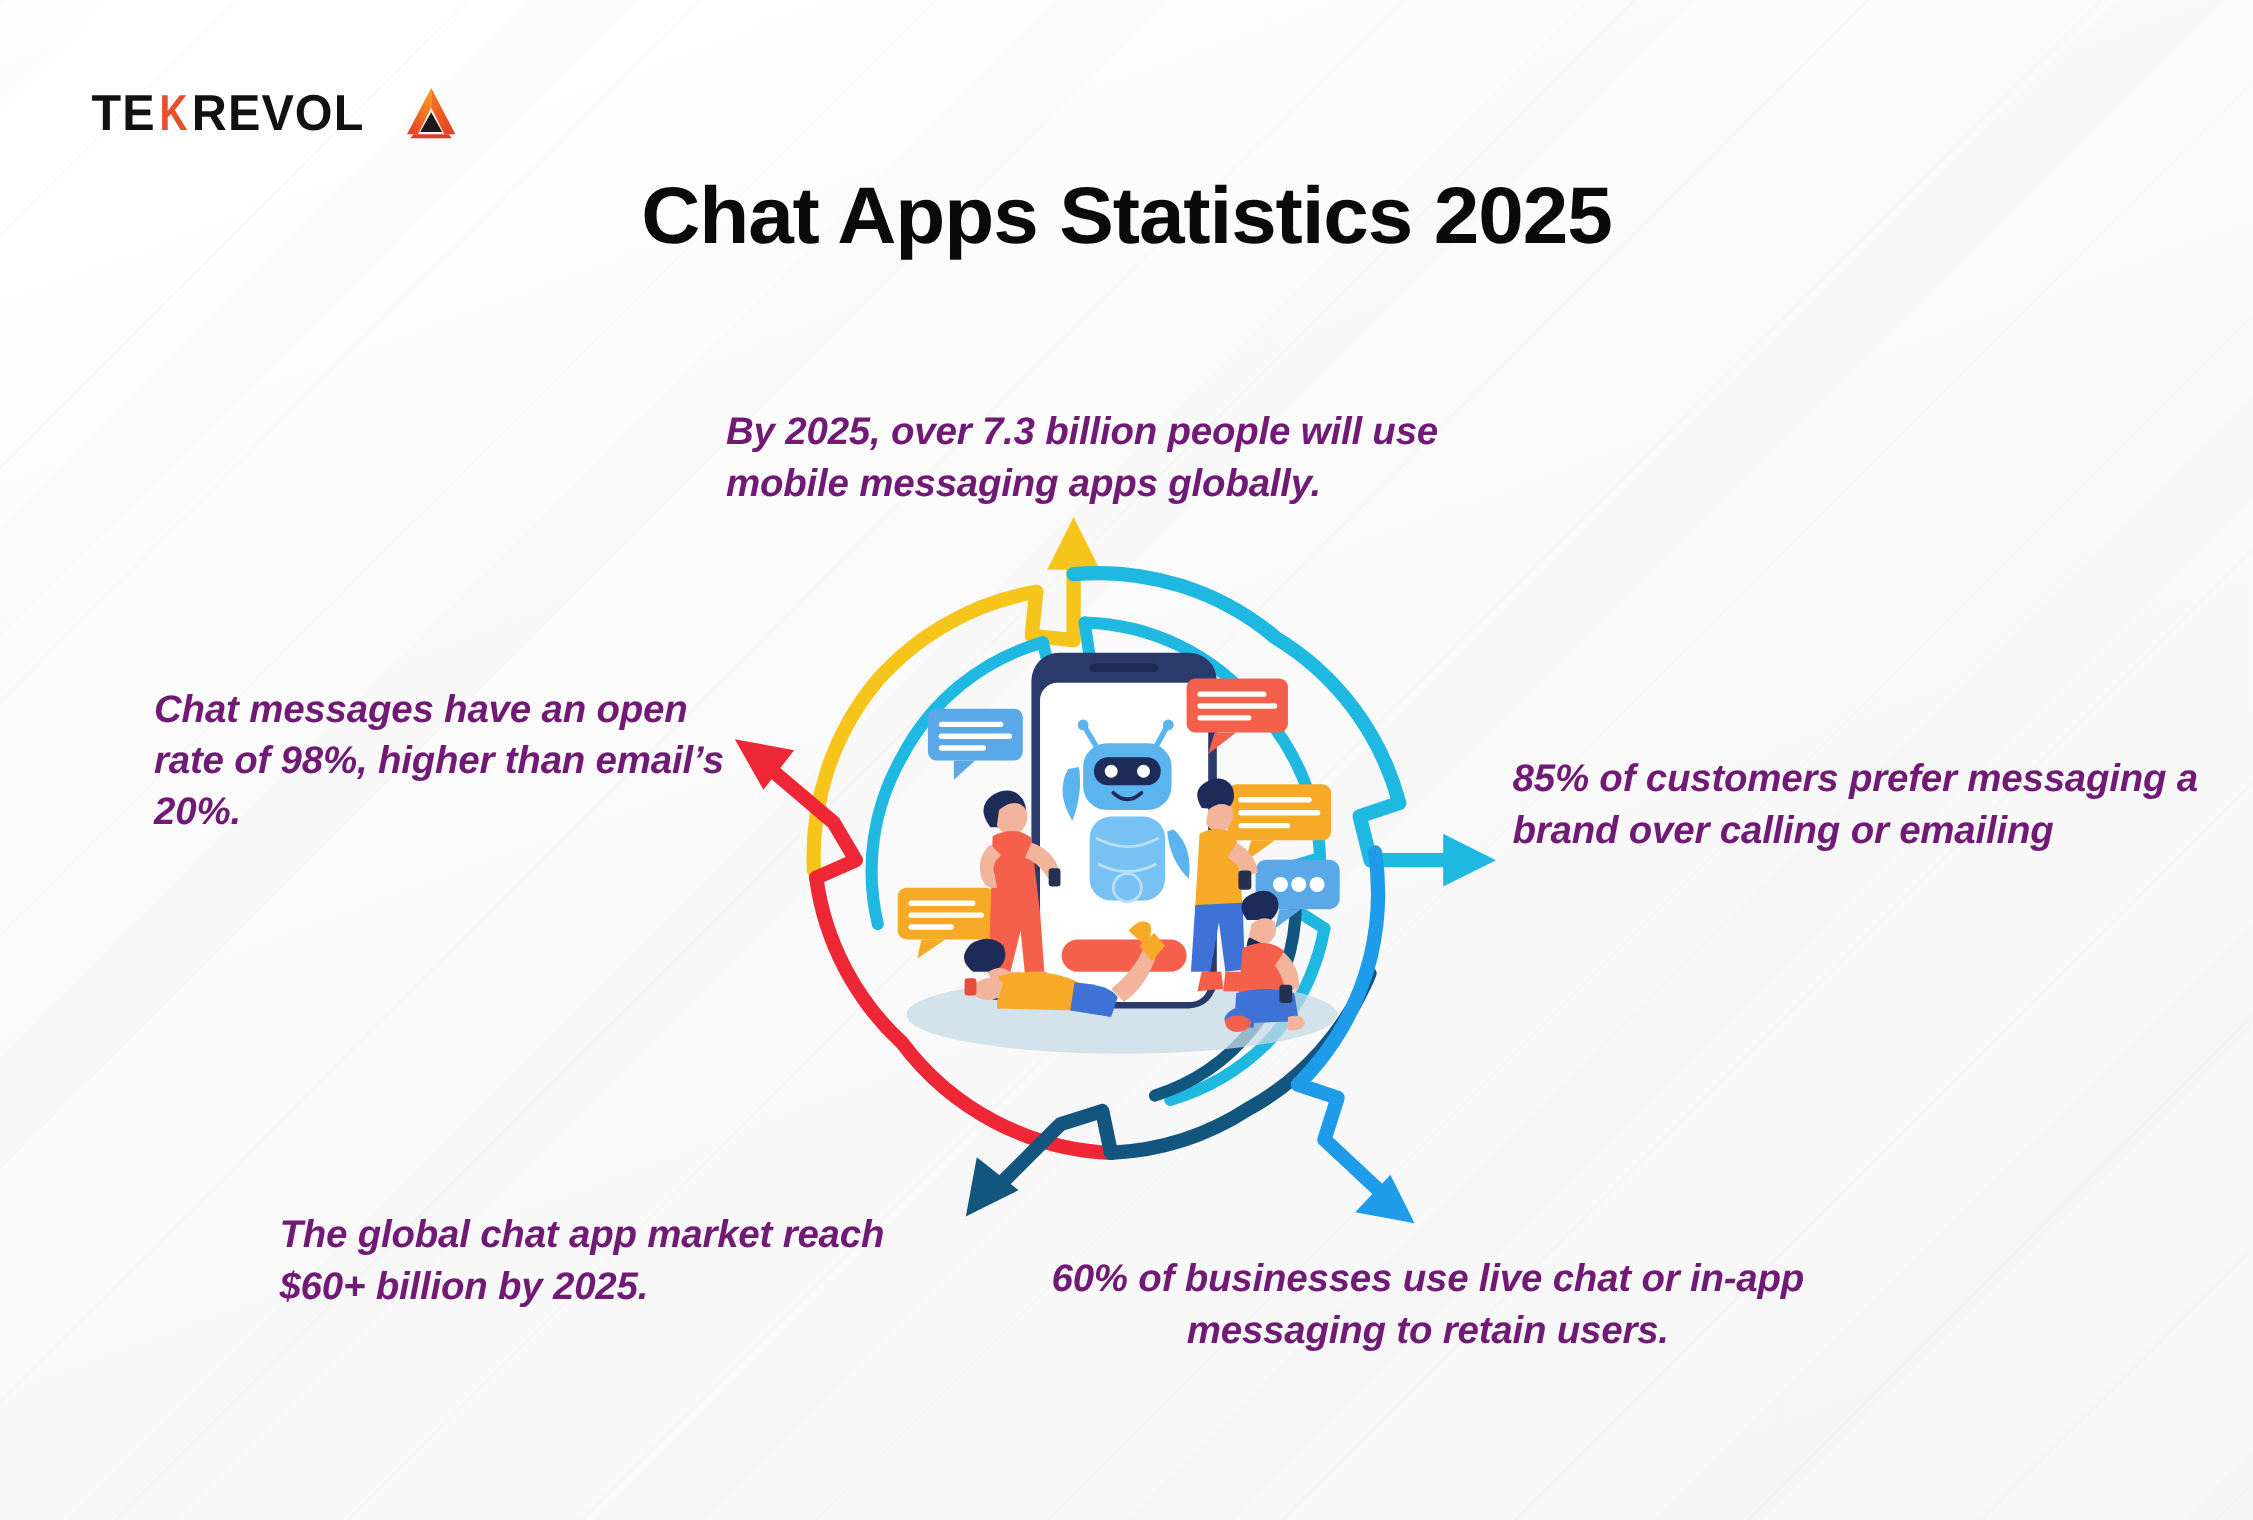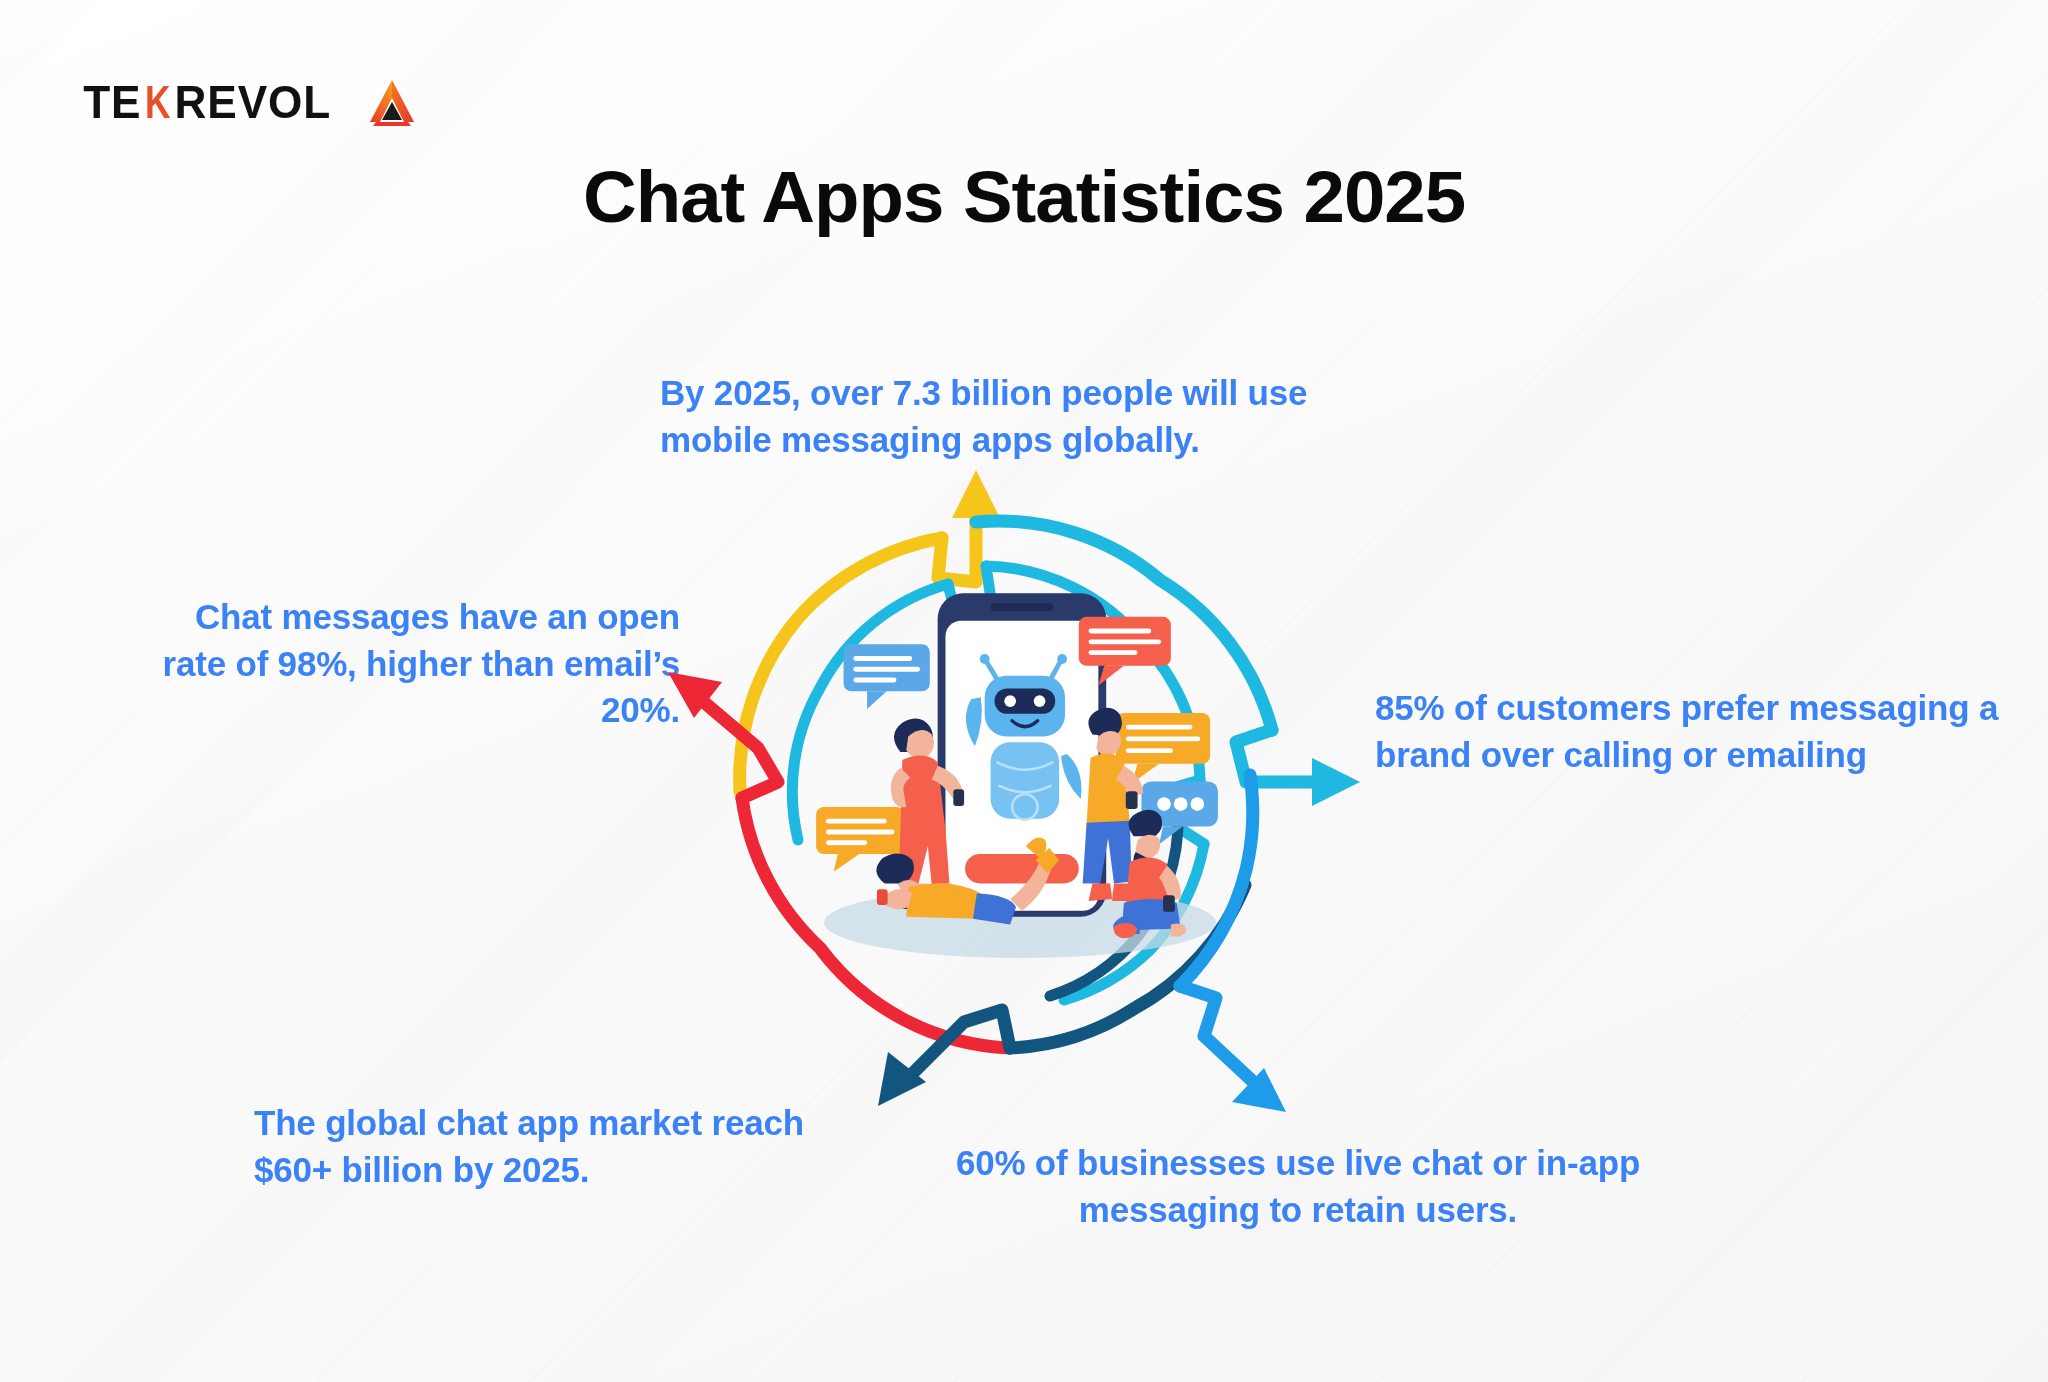--- a/index.html
+++ b/index.html
@@ -36,26 +36,27 @@
     position:absolute;left:0;right:0;top:155px;text-align:center;
     font-family:"Liberation Sans", sans-serif;
     font-weight:bold;font-size:73px;color:#0a0a0a;letter-spacing:-1px;
     transform:scaleX(1.02);
   }
 
   
   .stat{
     position:absolute;
     font-family:"Liberation Sans", sans-serif;
-    font-weight:bold;color:#3b82f6;
+    font-weight:bold;color:#701a75;
     font-size:35px;line-height:1.33;
     letter-spacing:-0.2px;
+    font-style:italic;
   }
   #stat-top   {left:660px;top:370px;width:760px;text-align:left;}
-  #stat-left  {left:140px;top:594px;width:540px;text-align:right;}
+  #stat-left  {left:140px;top:622px;width:540px;text-align:left;}
   #stat-right {left:1375px;top:685px;width:680px;text-align:left;}
   #stat-bl    {left:254px;top:1100px;width:620px;text-align:left;}
   #stat-br    {left:928px;top:1140px;width:740px;text-align:center;}
 
   
   #diagram{position:absolute;left:680px;top:430px;width:680px;height:680px;}
   #diagram svg{width:100%;height:100%;display:block;overflow:visible;}
 </style>
 </head>
 <body>

